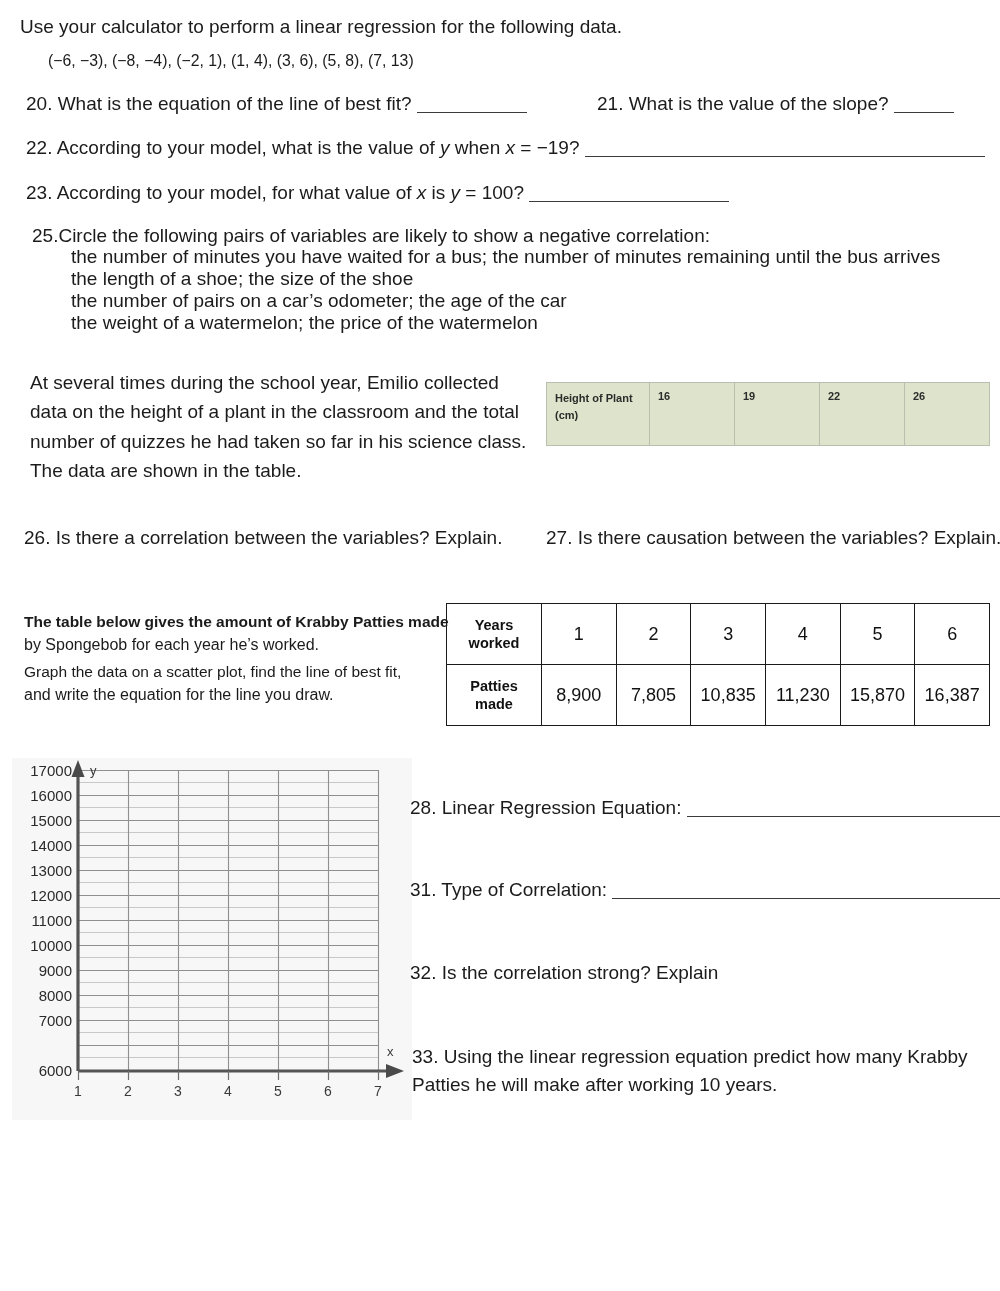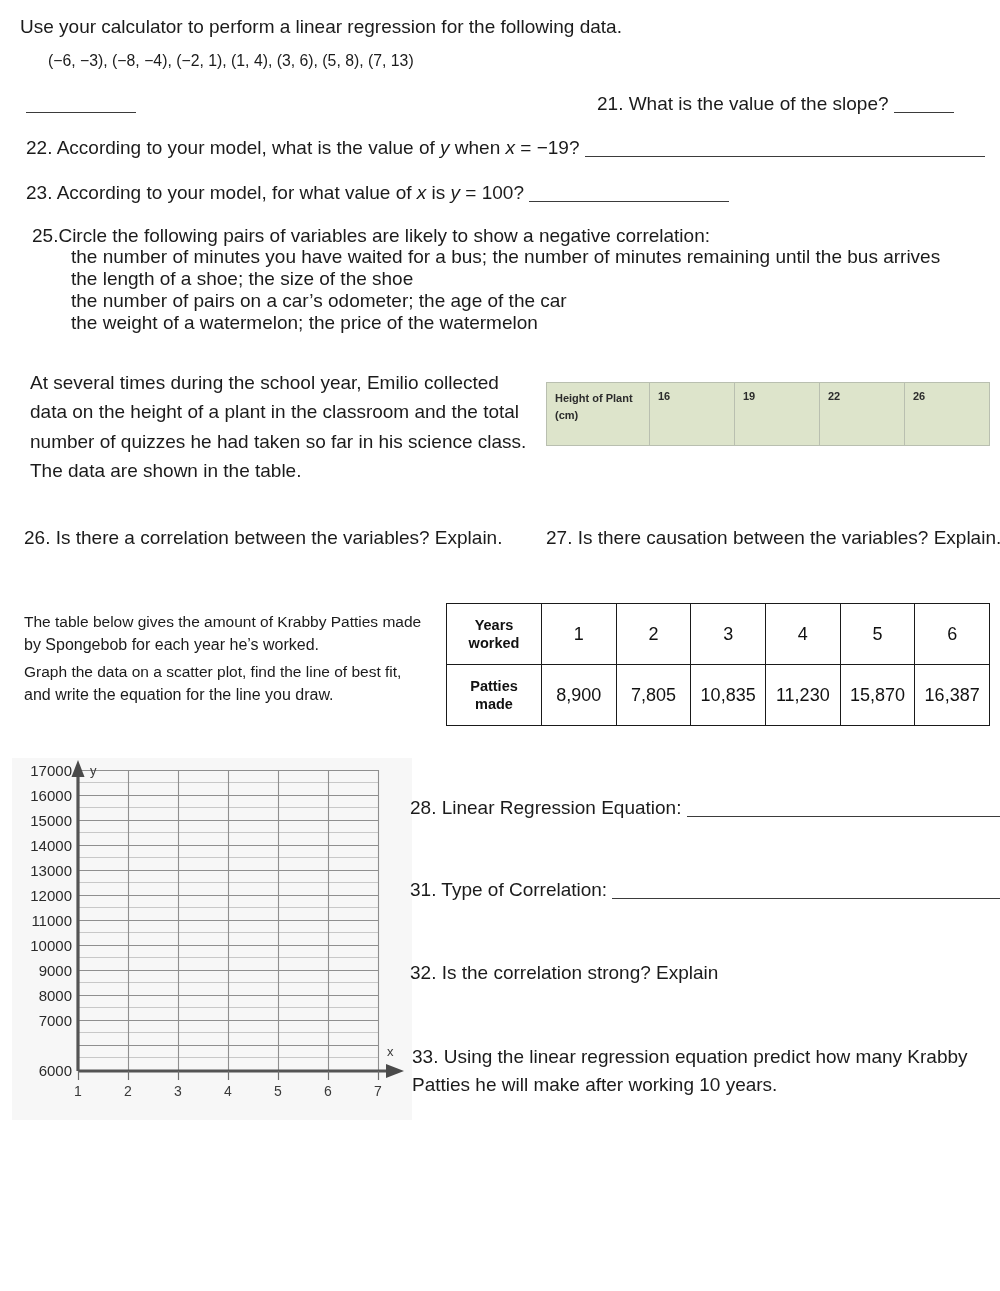--- a/index.html
+++ b/index.html
@@ -103,20 +103,21 @@
   }
 </style>
 </head>
 <body>
 
 <div class="abs q-text" style="left:20px; top:14px;">Use your calculator to perform a linear regression for the following data.</div>
 
 <div class="abs q-text" style="left:48px; top:50px; font-size:15.8px;">(−6, −3), (−8, −4), (−2, 1), (1, 4), (3, 6), (5, 8), (7, 13)</div>
 
 <div class="abs q-text" style="left:26px; top:91px;">
+  <span>20. What is the equation of the line of best fit?</span>
   <span class="blank" style="width:110px;"></span>
 </div>
 
 <div class="abs q-text" style="left:597px; top:91px;">
   <span>21. What is the value of the slope?</span>
   <span class="blank" style="width:60px;"></span>
 </div>
 
 <div class="abs q-text" style="left:26px; top:135px;">
   <span>22. According to your model, what is the value of </span><span class="italic">y</span><span> when </span><span class="italic">x</span><span> = −19?</span>
@@ -149,21 +150,21 @@
       <td>22</td>
       <td>26</td>
     </tr>
   </tbody>
     </table>
 </div>
 
 <div class="abs q-text" style="left:24px; top:525px;">26. Is there a correlation between the variables? Explain.</div>
 <div class="abs q-text" style="left:546px; top:525px;">27. Is there causation between the variables? Explain.</div>
 
-<div class="abs q-text" style="left:24px; top:612px; font-size:15.5px;">The table below gives the amount of Krabby Patties made</div>
+<div class="abs q-text" style="left:24px; top:612px; font-size:15.5px;font-weight:bold;">The table below gives the amount of Krabby Patties made</div>
 <div class="abs q-text" style="left:24px; top:634px; font-size:16px;"> by Spongebob for each year he’s worked.</div>
 <div class="abs q-text" style="left:24px; top:662px; font-size:15.5px;">Graph the data on a scatter plot, find the line of best fit,</div>
 <div class="abs q-text" style="left:24px; top:684px; font-size:16px;">and write the equation for the line you draw.</div>
 
 <div class="abs" style="left:446px; top:603px;">
   <table class="patty-table" style="width:544px;">
     <tbody>
         <tr>
       <td class="rowhead">
         <div>Years</div>

